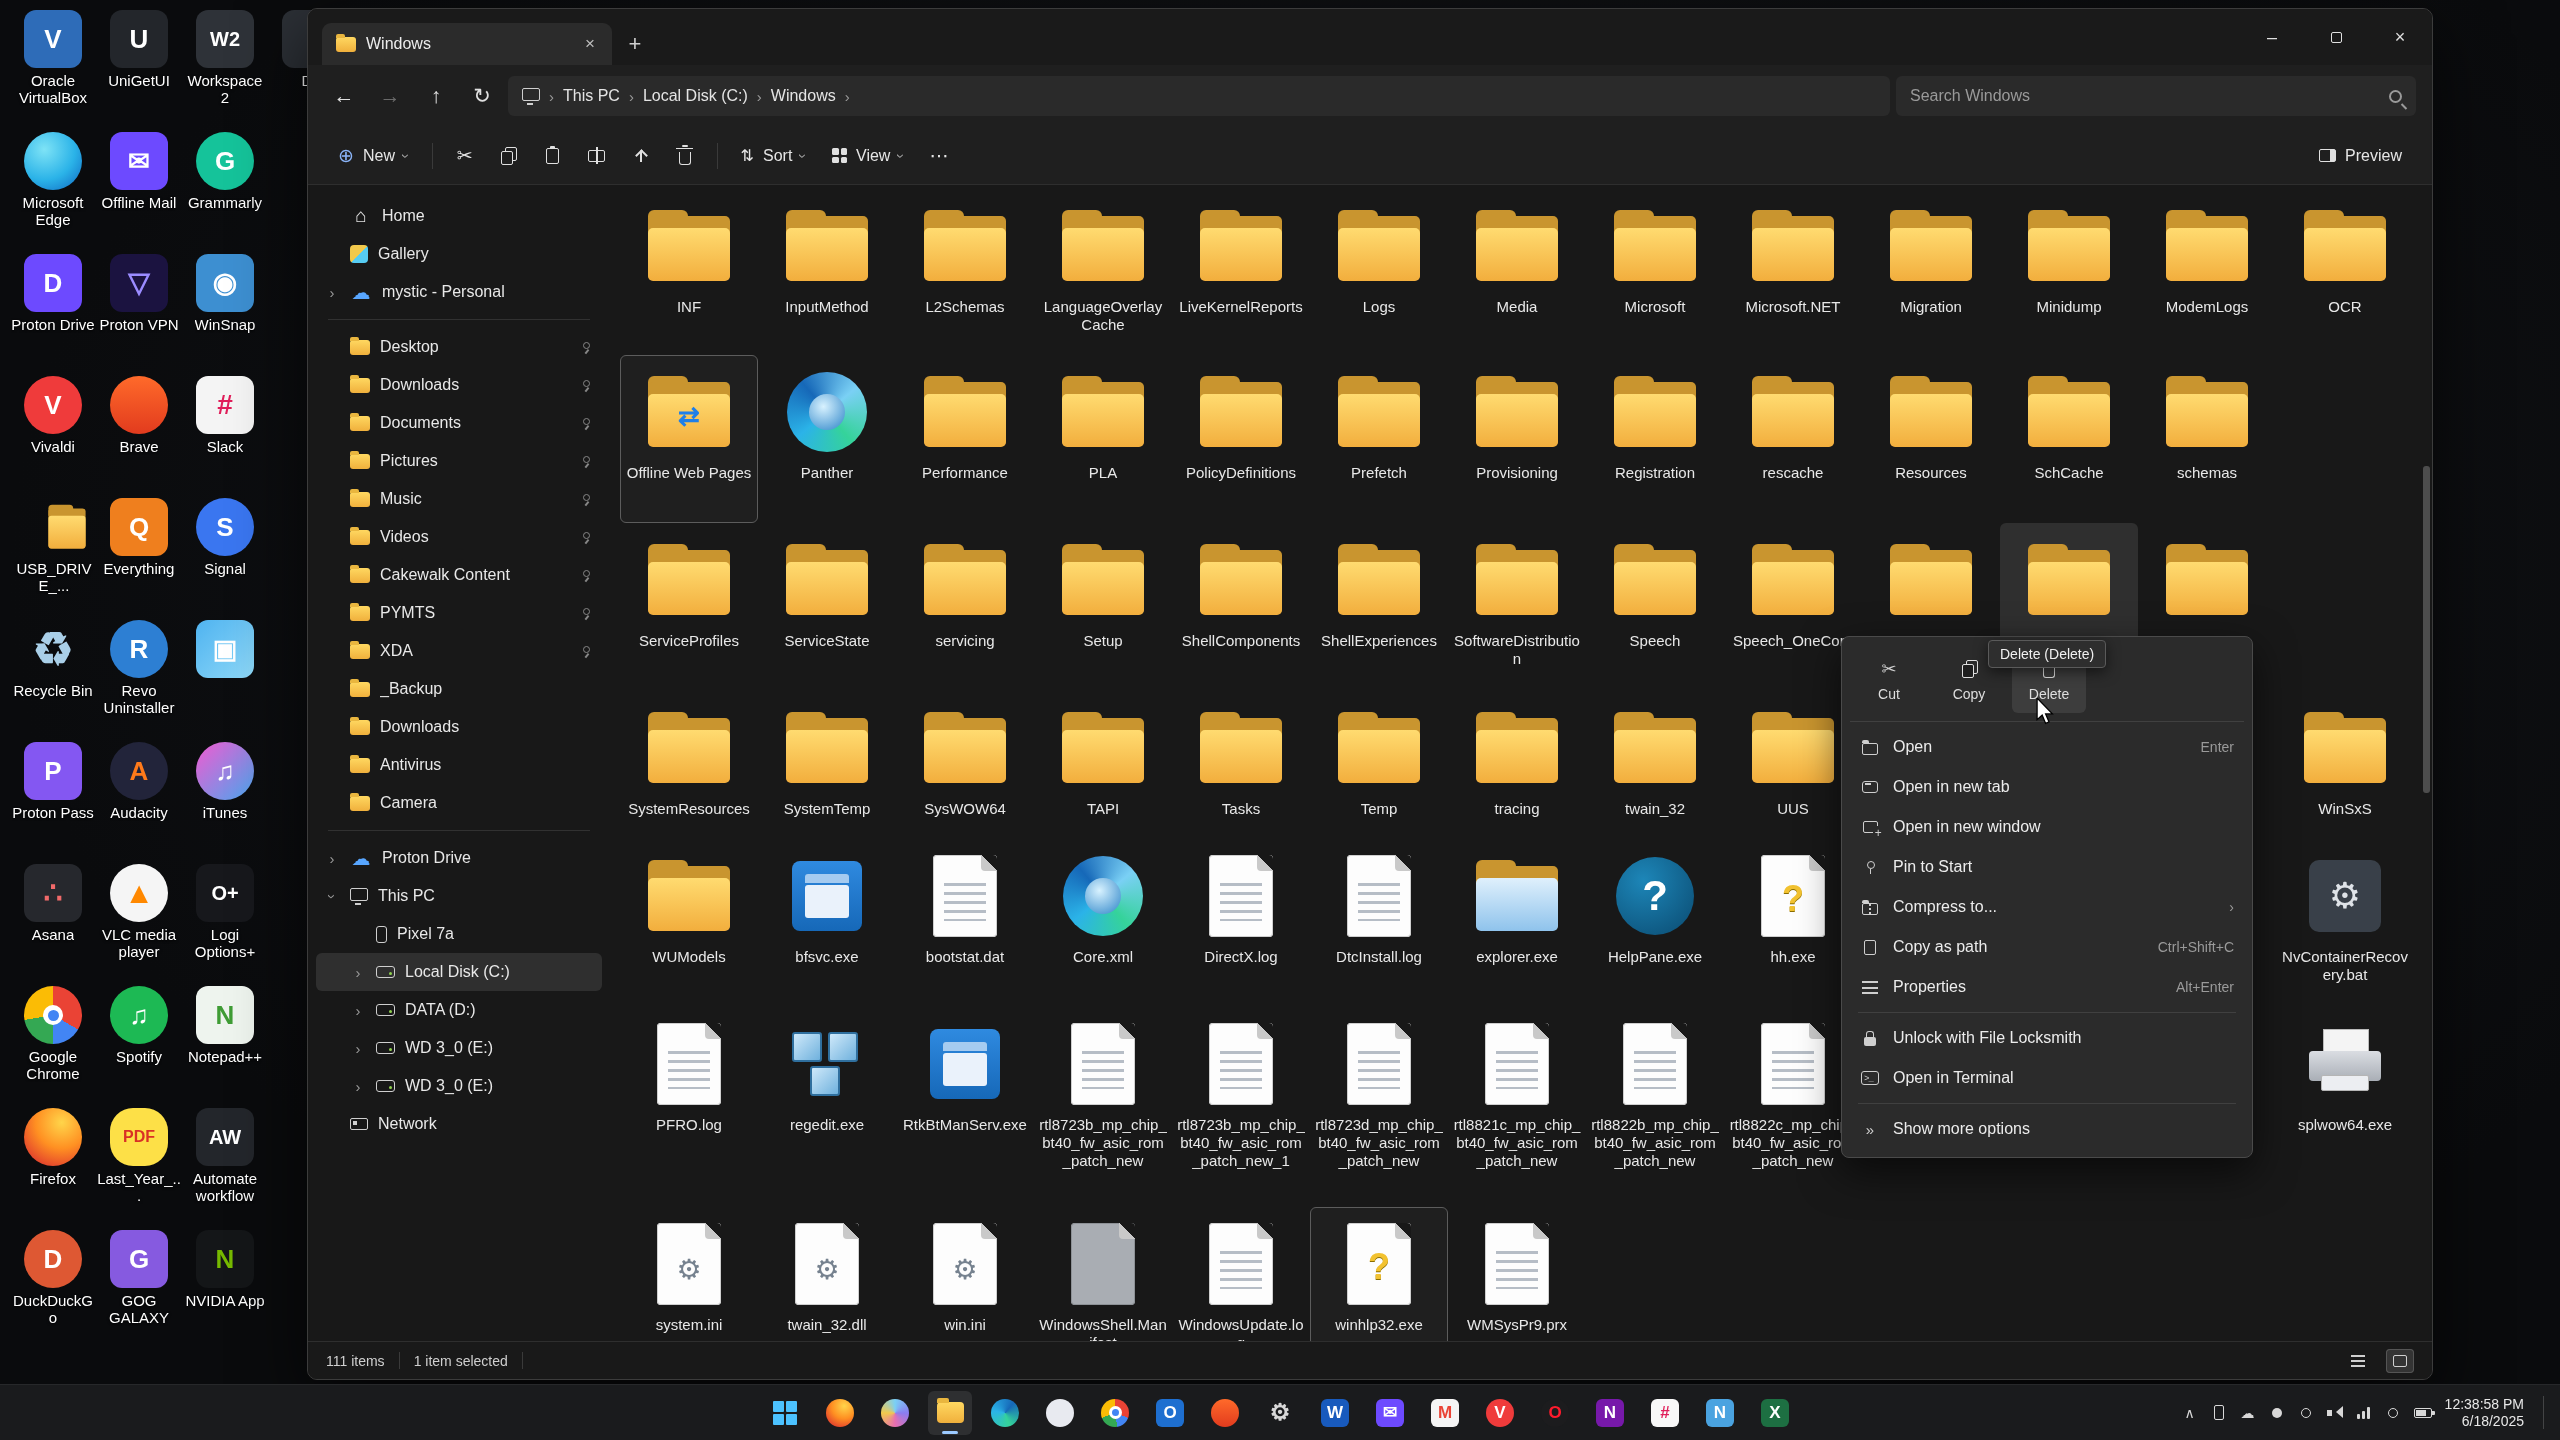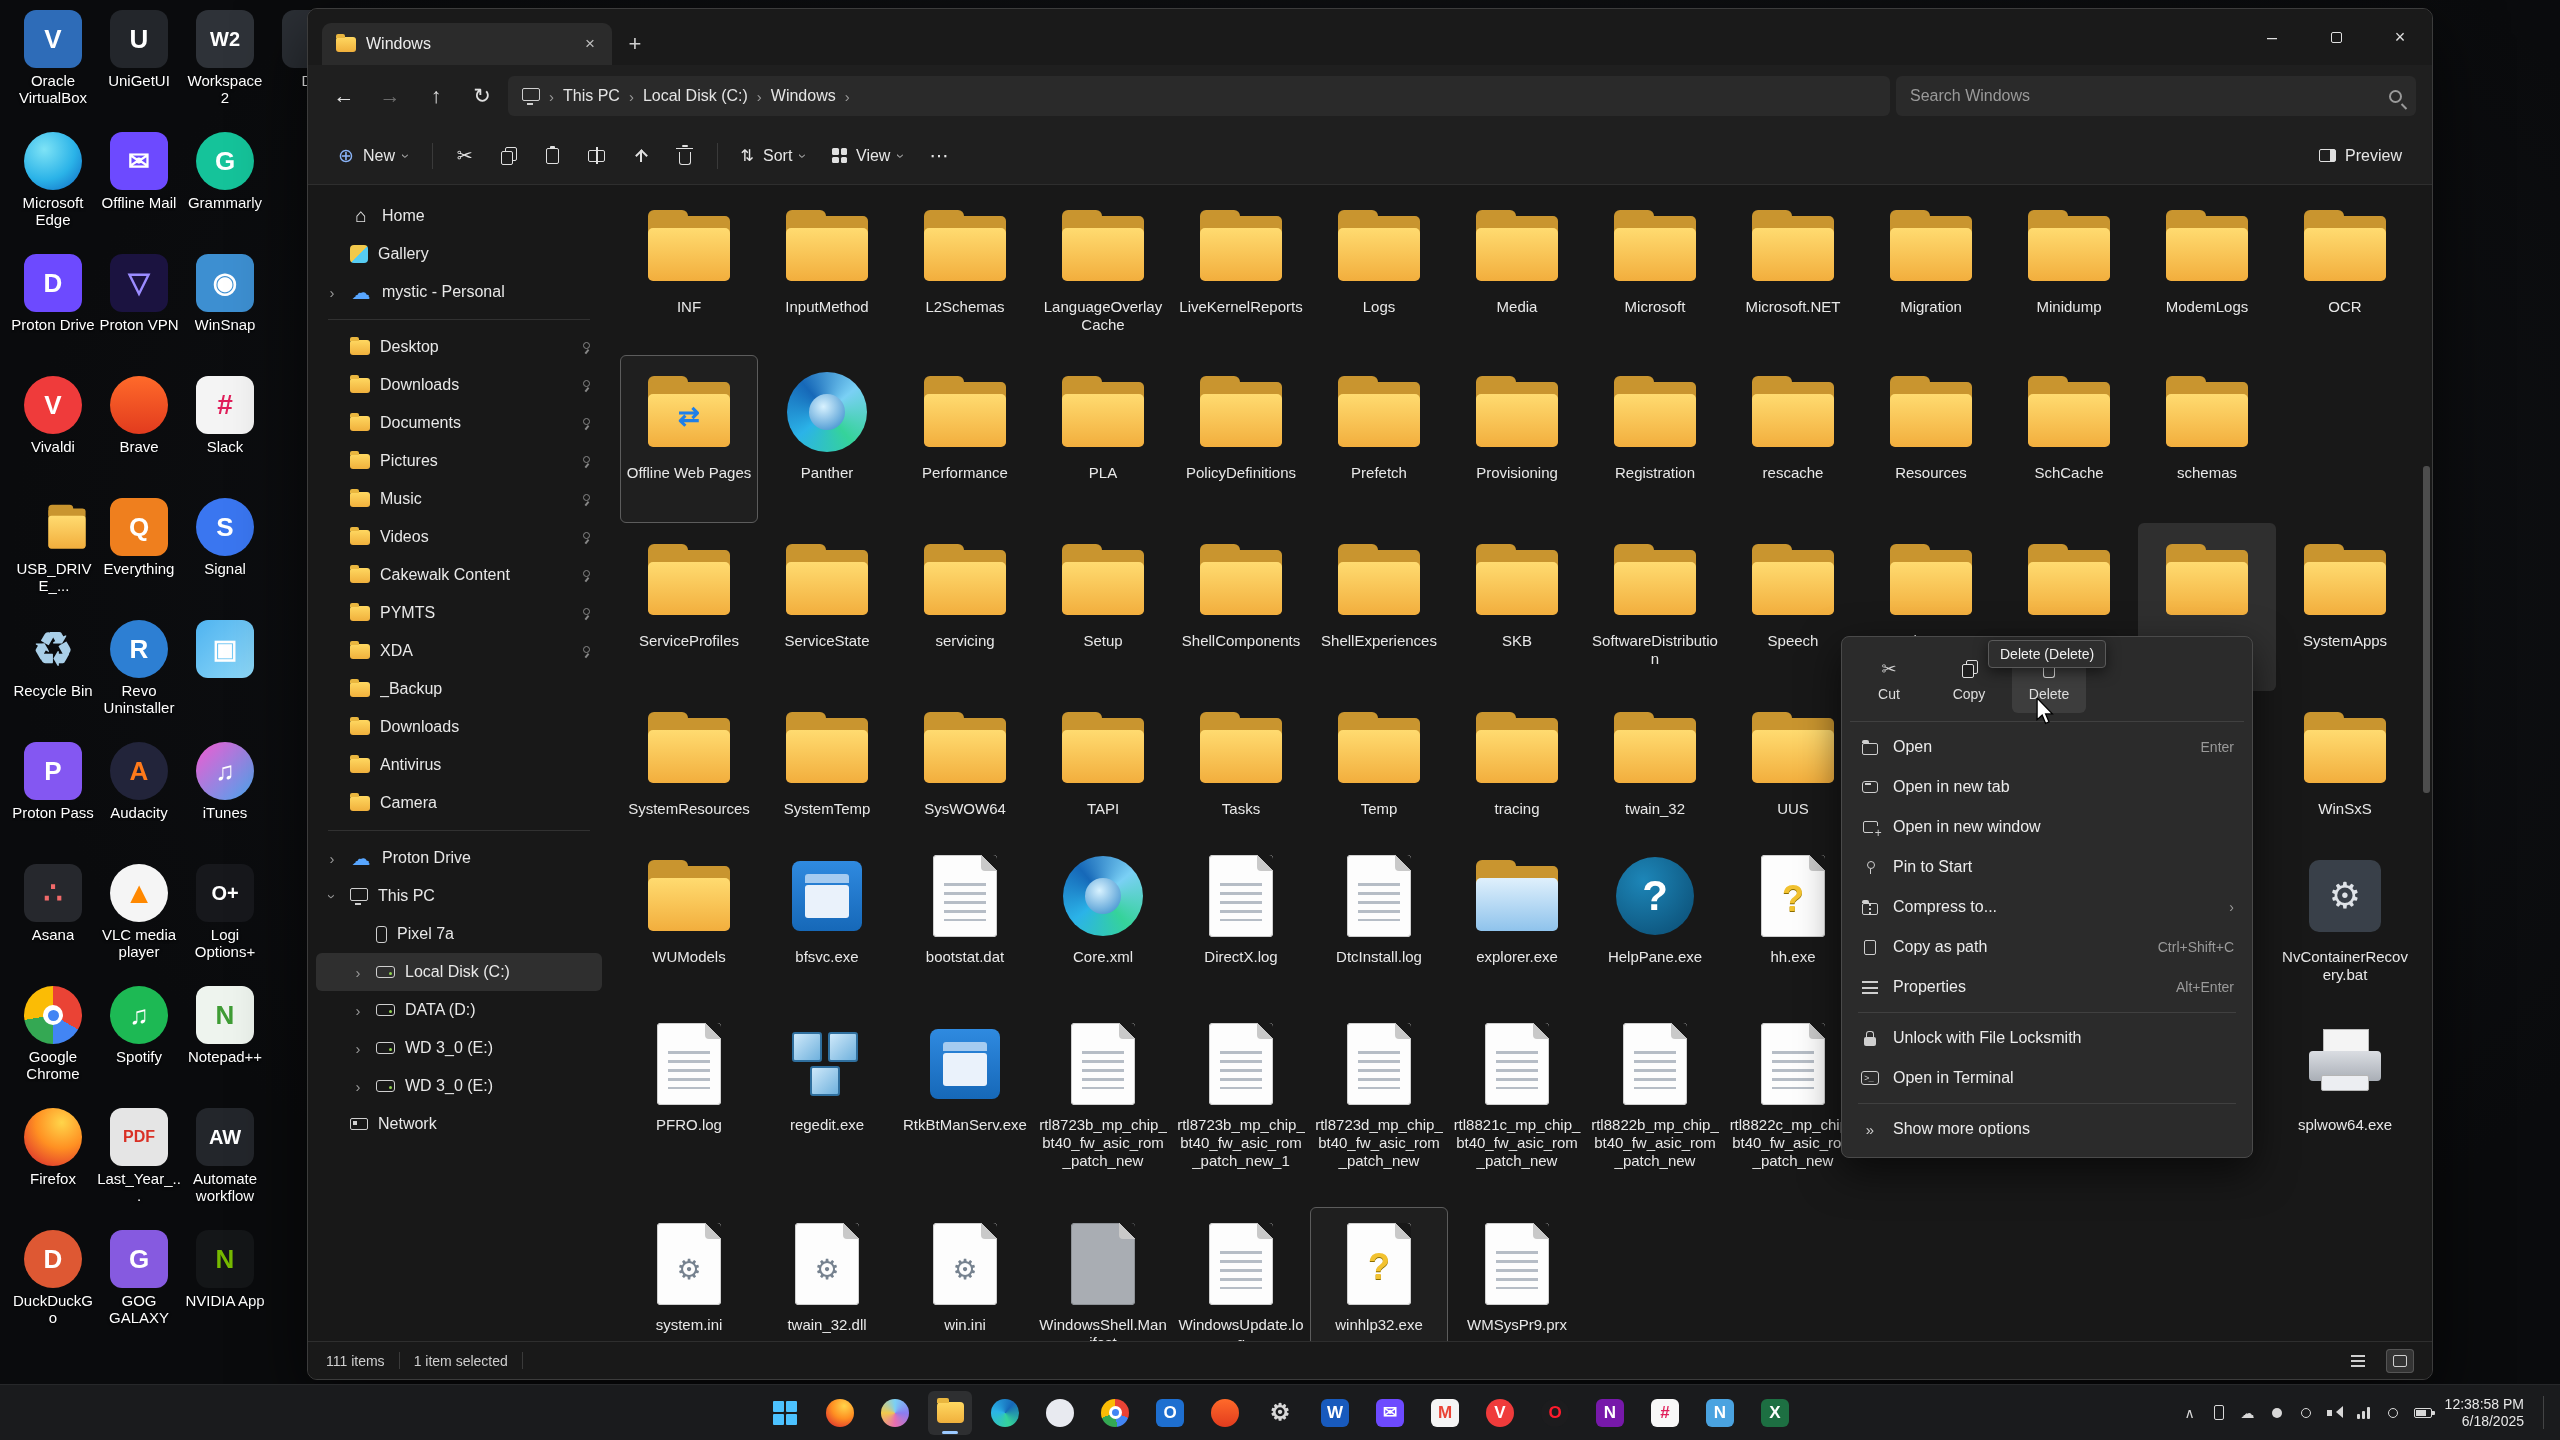--- a/index.html
+++ b/index.html
@@ -324,21 +324,21 @@
       </div>
       <div class="desk-label">VLC media player</div>
     </div>
     <div class="desk-icon" style="grid-area: 9 / 2;">
       <div class="desk-img shape-circle" style="background: rgb(29, 185, 84);">
         <span style="color: rgb(255, 255, 255); font-size: 26px;">♫</span>
       </div>
       <div class="desk-label">Spotify</div>
     </div>
     <div class="desk-icon" style="grid-area: 10 / 2;">
-      <div class="desk-img shape-tile" style="background: #e5e5e5;">
+      <div class="desk-img shape-tile" style="background: #fde047; border-radius: 23px;">
         <span style="color: rgb(217, 48, 37); font-size: 16px; font-weight: bold;">PDF</span>
       </div>
       <div class="desk-label">Last_Year_...</div>
     </div>
     <div class="desk-icon" style="grid-area: 11 / 2;">
       <div class="desk-img shape-tile" style="background: rgb(134, 90, 224);">
         <span style="color: rgb(255, 255, 255);">G</span>
       </div>
       <div class="desk-label">GOG GALAXY</div>
     </div>
@@ -949,30 +949,20 @@
             <div class="flabel">ShellExperiences</div>
           </div>
           <div class="fcell">
             <div class="ficon">
               <span class="fo">
                 <i class="fo-tab"></i>
                 <i class="fo-back"></i>
                 <i class="fo-front"></i>
               </span>
             </div>
-            <div class="flabel">SKB</div>
-          </div>
-          <div class="fcell">
-            <div class="ficon">
-              <span class="fo">
-                <i class="fo-tab"></i>
-                <i class="fo-back"></i>
-                <i class="fo-front"></i>
-              </span>
-            </div>
             <div class="flabel">SoftwareDistribution</div>
           </div>
           <div class="fcell">
             <div class="ficon">
               <span class="fo">
                 <i class="fo-tab"></i>
                 <i class="fo-back"></i>
                 <i class="fo-front"></i>
               </span>
             </div>

